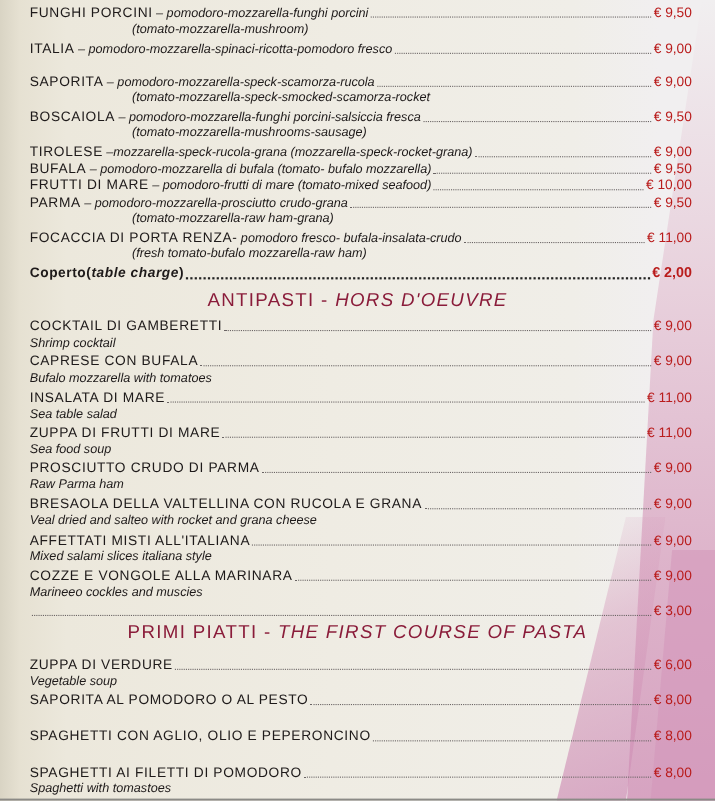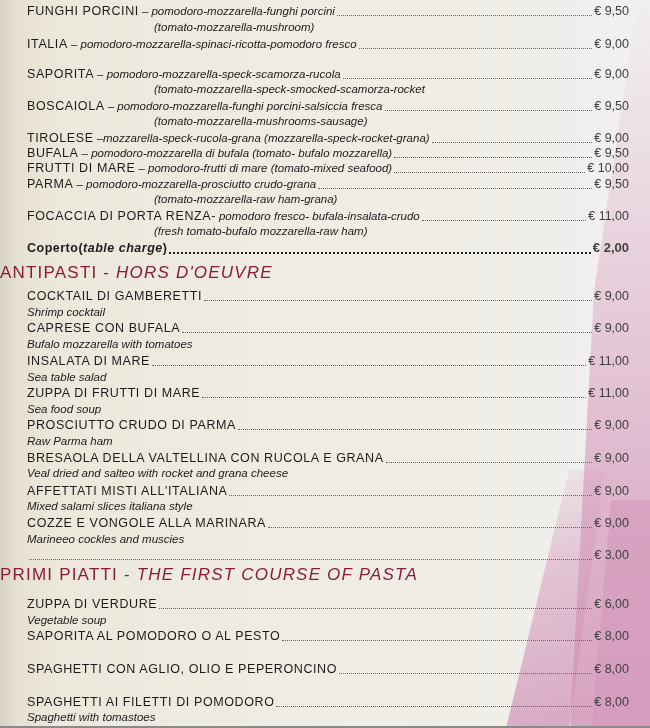--- a/index.html
+++ b/index.html
@@ -33,32 +33,32 @@
   .menu { position:absolute; left:0; top:0; width:650px; height:728px; }
   .row {
     position:absolute; left:27px; width:602px;
     display:flex; align-items:baseline; font-size:12.5px; line-height:14px; white-space:nowrap;
   }
   .row .name { letter-spacing:0.6px; }
   .row .desc { font-style:italic; font-size:11.5px; letter-spacing:0; margin-left:3px; }
   .row .dots {
     flex:1; margin:0 2px 0 2px; border-bottom:1px dotted #6a6464; height:10px; align-self:flex-start; transform:translateY(1px);
   }
-  .row .price { font-size:12.5px; color:#404040; }
+  .row .price { font-size:12.5px; color:#b91c1c; }
   .row.bold .name { font-weight:bold; letter-spacing:0.5px; }
   .row.bold .name i { font-weight:bold; }
   .row.bold .dots { border-bottom:2px dotted #222; }
   .row.bold .price { font-weight:bold; font-size:13px; }
   .sub {
     position:absolute; font-style:italic; font-size:11.5px; line-height:13px; white-space:nowrap;
   }
-  .sub.indent { left:120px;margin-left:34px; }
+  .sub.indent { left:120px; }
   .sub.left { left:27px; }
   .heading {
-    position:absolute; left:0; width:650px; 
+    position:absolute; left:0; width:650px; text-align:center;
     color:#8a1c3a; font-size:17px; letter-spacing:1.2px; line-height:20px;
   }
   .heading .it { font-style:italic; }
 </style>
 </head>
 <body>
 
 <div class="bg-stripe stripe-a"></div>
 <div class="bg-stripe stripe-b"></div>
 <div class="bg-stripe stripe-c"></div>

